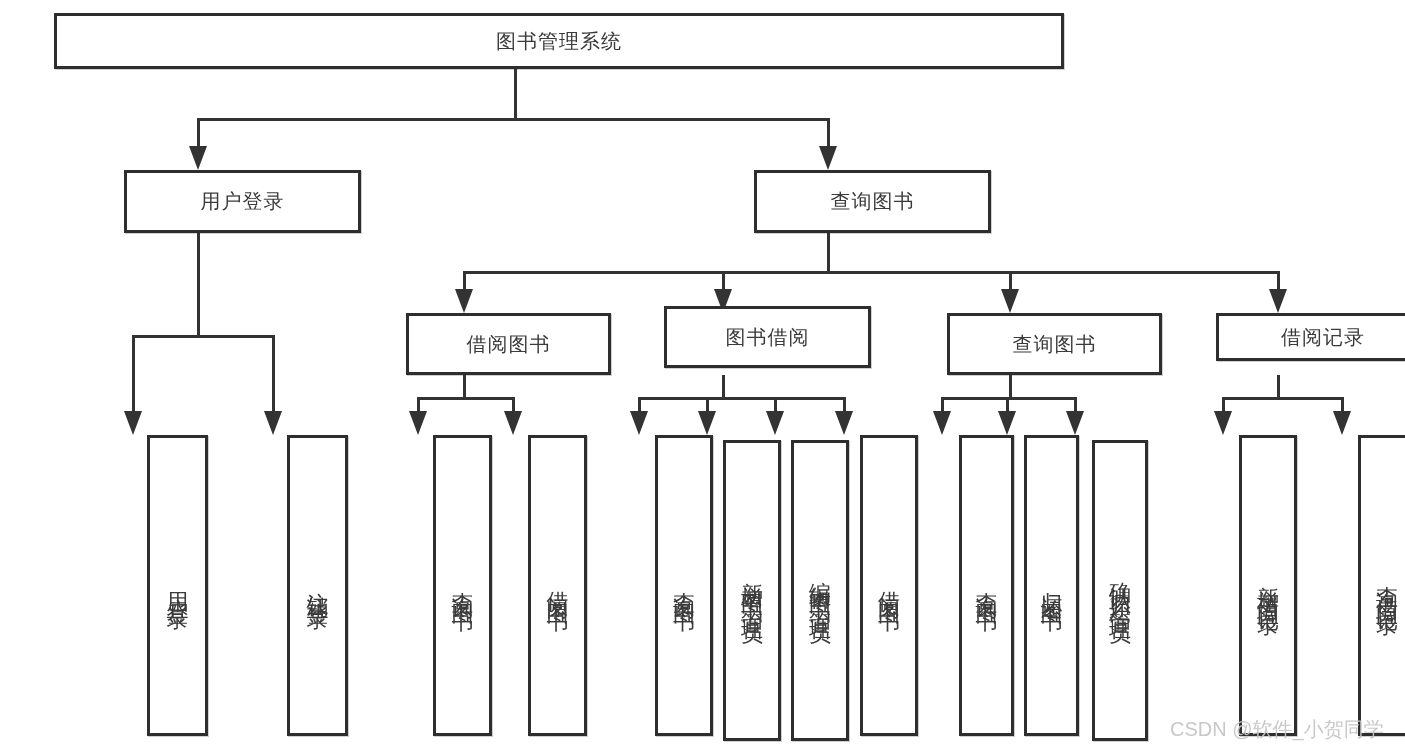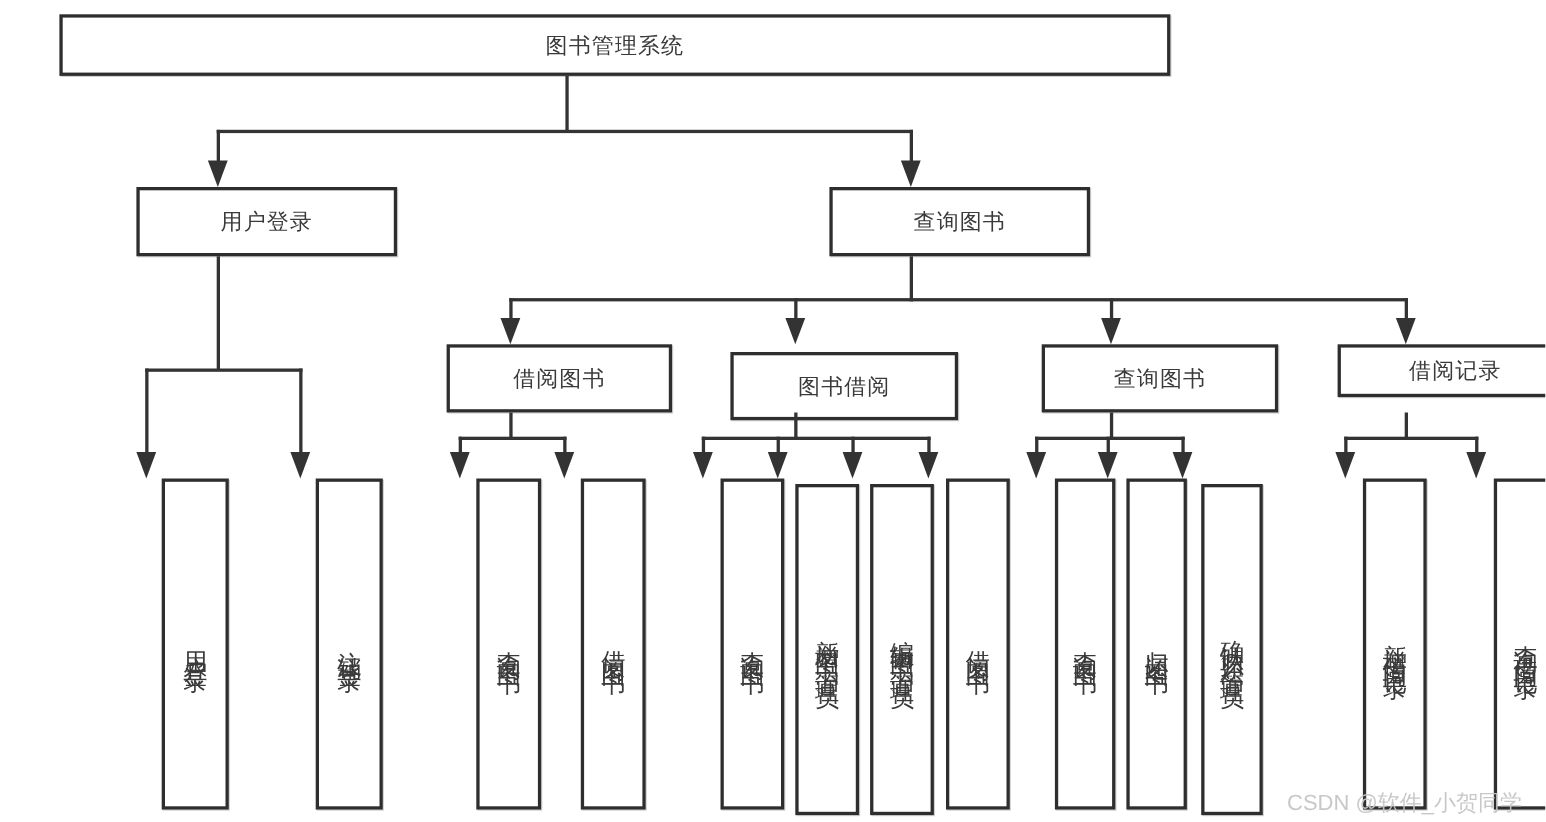--- a/index.html
+++ b/index.html
@@ -72,21 +72,21 @@
   <div class="vline" style="left:722px; top:271px; height:20px;"></div>
   <div class="arrow" style="left:714px; top:289px;"></div>
   <div class="vline" style="left:1009px; top:271px; height:20px;"></div>
   <div class="arrow" style="left:1001px; top:289px;"></div>
   <div class="vline" style="left:1277px; top:271px; height:20px;"></div>
   <div class="arrow" style="left:1269px; top:289px;"></div>
 
   <div class="box" style="left:362px; top:313px; width:205px; height:62px;">
     <span class="hlabel">借阅图书</span>
   </div>
-  <div class="box" style="left:620px; top:320px; width:207px; height:62px;">
+  <div class="box" style="left:620px; top:306px; width:207px; height:62px;">
     <span class="hlabel">图书借阅</span>
   </div>
   <div class="box" style="left:903px; top:313px; width:215px; height:62px;">
     <span class="hlabel">查询图书</span>
   </div>
   <div class="box" style="left:1172px; top:313px; width:214px; height:48px;">
     <span class="hlabel">借阅记录</span>
   </div>
 
   <div class="vline" style="left:463px; top:375px; height:24px;"></div>

